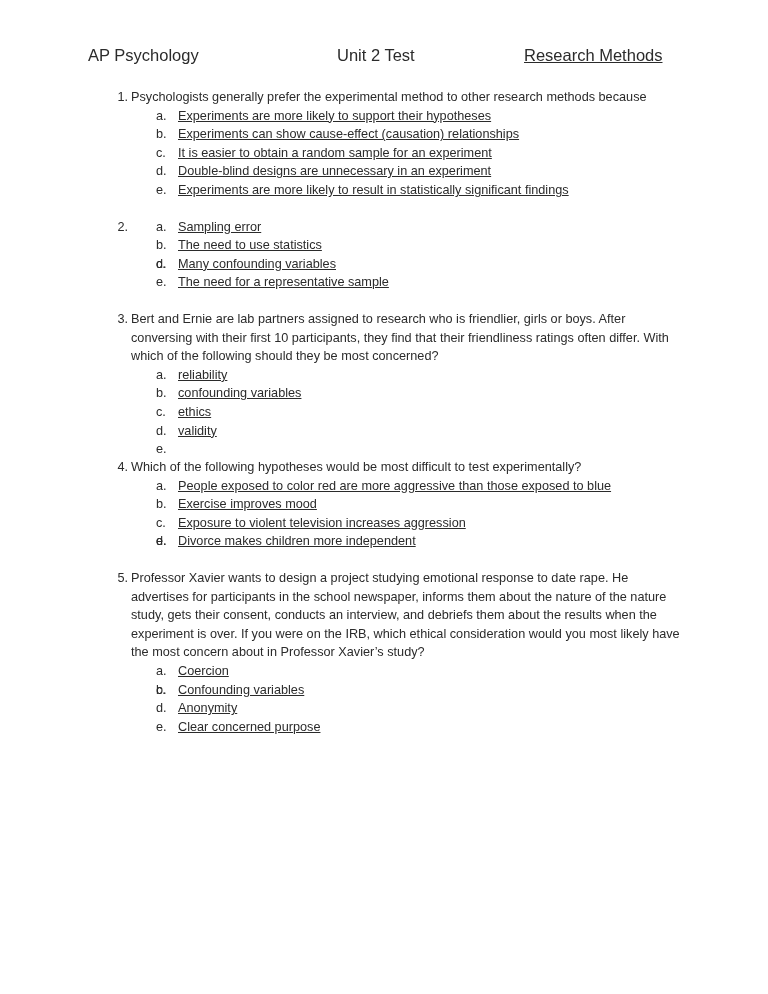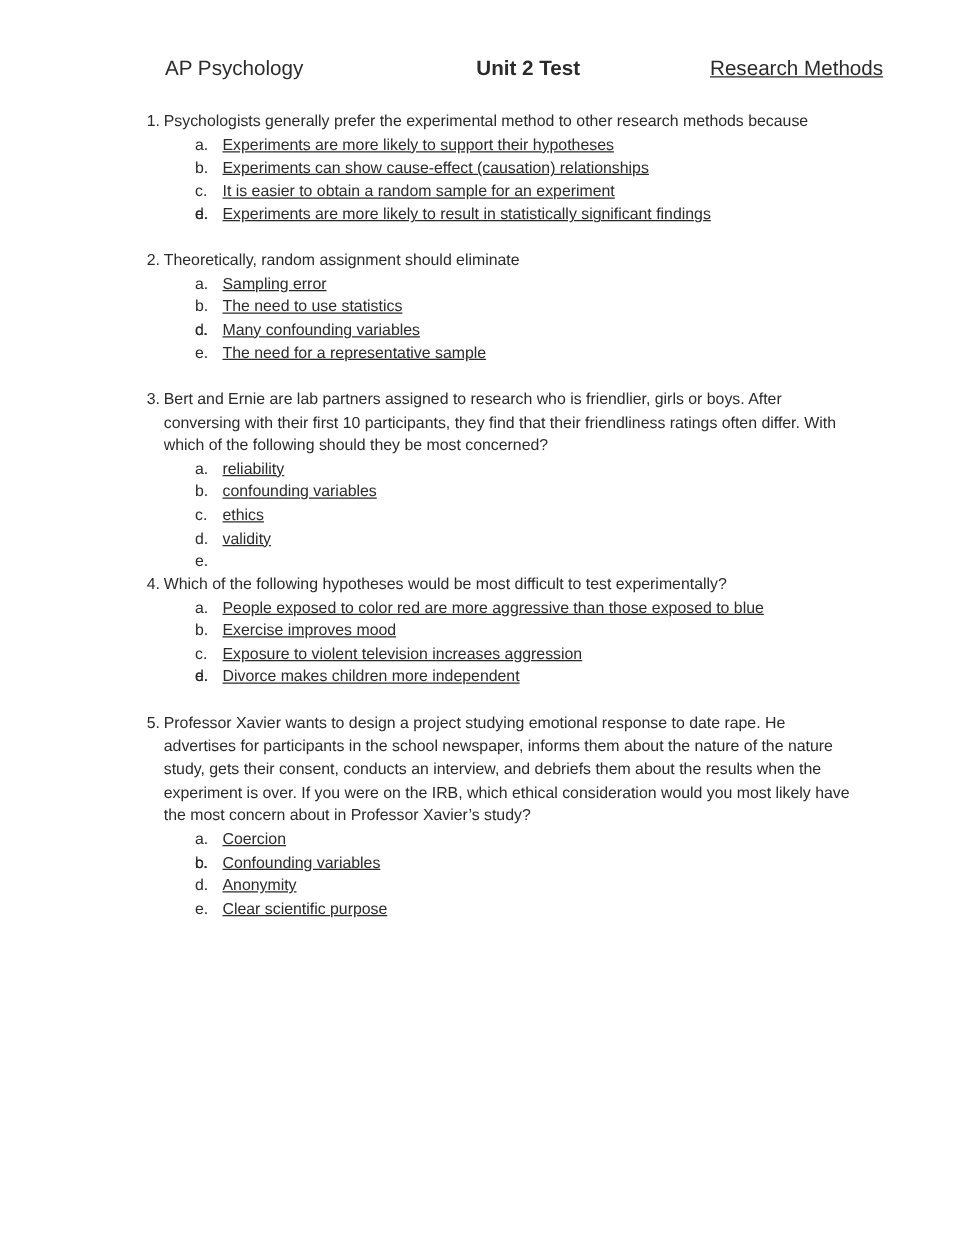--- a/index.html
+++ b/index.html
@@ -32,22 +32,22 @@
     width: 600px;
     height: 26px;
     font-size: 16.5px;
     line-height: 22px;
     white-space: nowrap;
   }
   .doc-header .hdr-cell {
     display: inline-block;
     vertical-align: top;
   }
-  .hdr-course { width: 249px; margin-left: 44px; }
-  .hdr-unit   { width: 187px; font-weight: bold; }
+  .hdr-course { width: 249px; }
+  .hdr-unit   { width: 187px; }
   .hdr-topic  { width: auto; text-decoration: underline; }
 
   
   .questions {
     position: absolute;
     top: 88px;
     left: 0;
     width: 768px;
   }
   .question {
@@ -121,31 +121,31 @@
           <li class="option">
             <span class="opt-letter">b.</span>
             <span class="opt-text">Experiments can show cause-effect (causation) relationships</span>
           </li>
           <li class="option">
             <span class="opt-letter">c.</span>
             <span class="opt-text">It is easier to obtain a random sample for an experiment</span>
           </li>
           <li class="option">
             <span class="opt-letter">d.</span>
+            <span class="opt-text">Double-blind designs are unnecessary in an experiment</span>
           </li>
           <li class="option">
             <span class="opt-letter">e.</span>
             <span class="opt-text">Experiments are more likely to result in statistically significant findings</span>
           </li>
         </ul>
       </div>
       <div class="question">
         <div class="q-line">
           <span class="q-num">2.</span>
-          <span class="q-text">Theoretically, random assignment should eliminate</span>
         </div>
         <ul class="options">
           <li class="option">
             <span class="opt-letter">a.</span>
             <span class="opt-text">Sampling error</span>
           </li>
           <li class="option">
             <span class="opt-letter">b.</span>
             <span class="opt-text">The need to use statistics</span>
           </li>
@@ -232,19 +232,19 @@
           <li class="option">
             <span class="opt-letter">c.</span>
             <span class="opt-text">Confounding variables</span>
           </li>
           <li class="option">
             <span class="opt-letter">d.</span>
             <span class="opt-text">Anonymity</span>
           </li>
           <li class="option">
             <span class="opt-letter">e.</span>
-            <span class="opt-text">Clear scientific purpose</span>
+            <span class="opt-text">Clear concerned purpose</span>
           </li>
         </ul>
       </div>
     </div>
 
 </div>
 
 </body></html>

